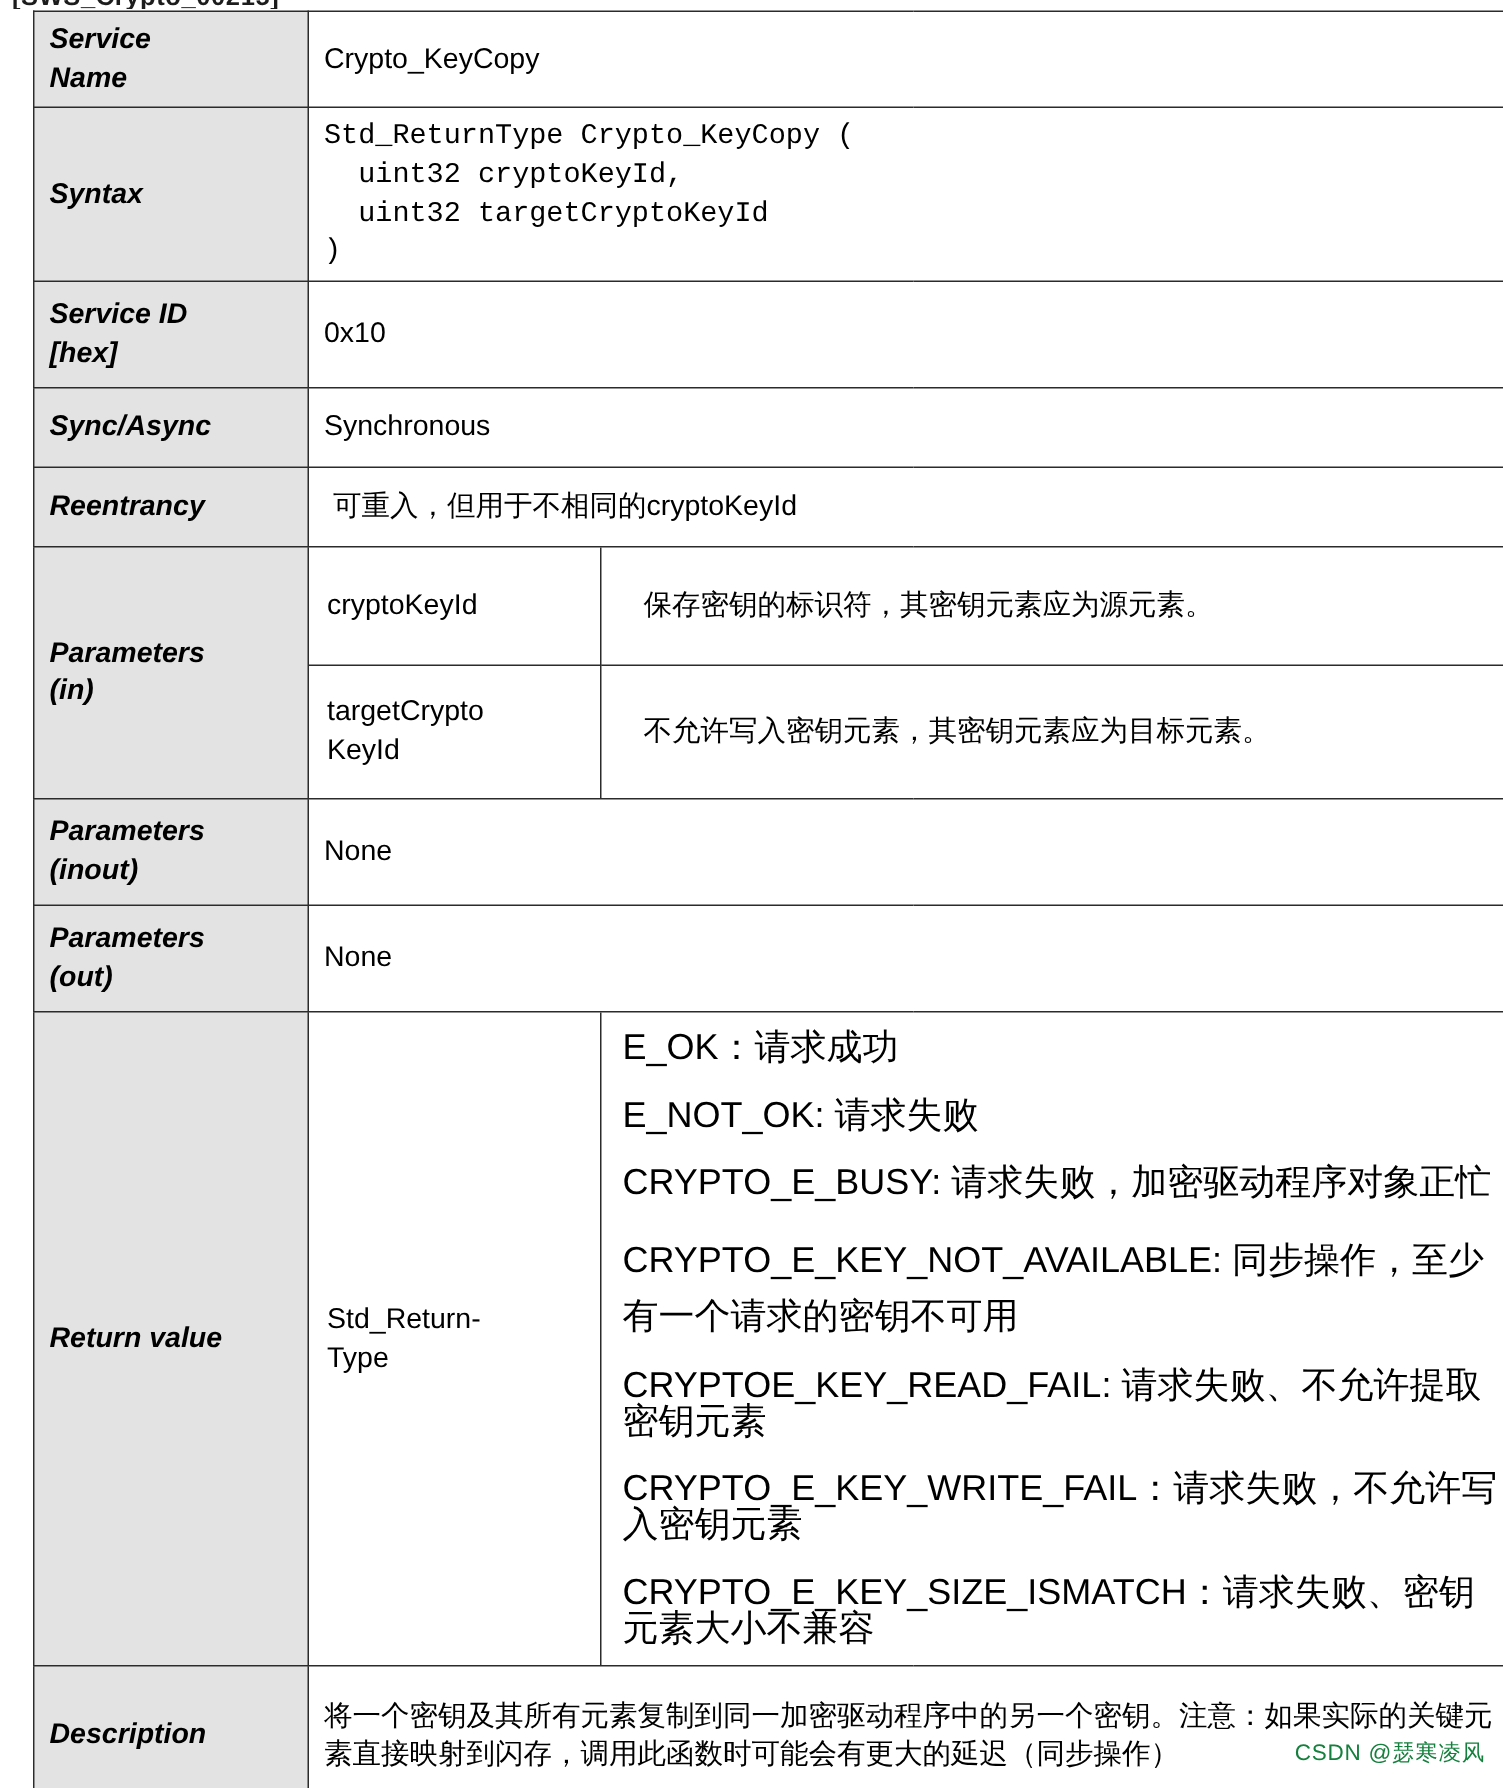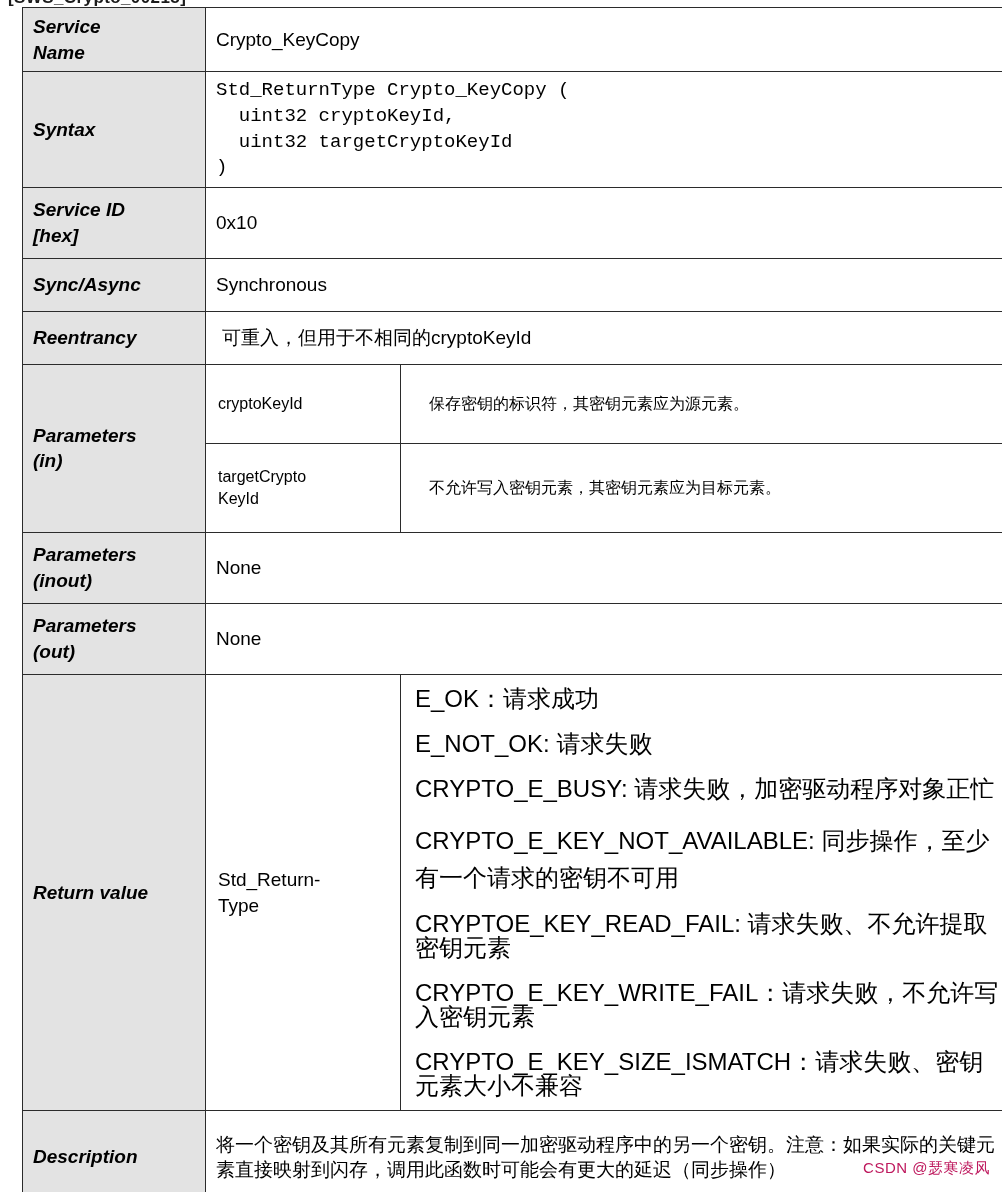--- a/index.html
+++ b/index.html
@@ -81,21 +81,21 @@
   .param-table {
     width: 100%;
     border-collapse: collapse;
     table-layout: fixed;
   }
   .param-table td {
     border: 1.6px solid #2b2b2b;
     border-top: none;
     border-bottom: none;
     padding: 10px 10px 10px 12px;
-    font-size: 16px;
+    font-size: 19px;
     vertical-align: middle;
   }
   .param-table tr.first-prow td { border-bottom: 1.6px solid #2b2b2b; }
   .param-table td.pname { width: 172px; border-left: none; }
   .param-table td.pdesc { border-right: none; padding-left: 28px; }
   .pname-two { line-height: 1.22; }
 
   
   .ret-wrap { padding: 0 !important; }
   .ret-table {
@@ -132,21 +132,21 @@
     font-size: 19px;
     line-height: 1.85;
     padding: 4px 6px 4px 12px;
   }
 
   .watermark {
     position: absolute;
     right: 12px;
     bottom: 14px;
     font-size: 15px;
-    color: #be185d;
+    color: #15803d;
     font-family: "Liberation Sans", sans-serif;
     letter-spacing: .5px;
   }
 </style>
 </head>
 <body>
 
 <div class="top-sliver">[SWS_Crypto_00215]</div>
 
 <table class="spec-table">

